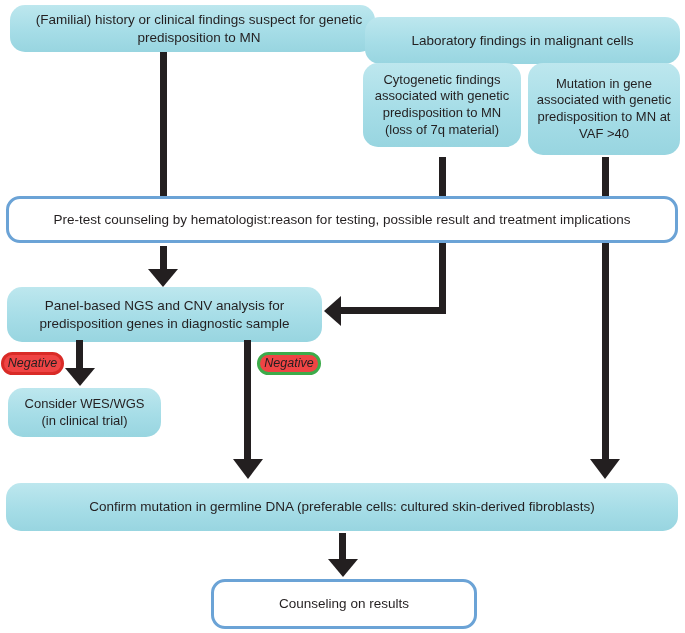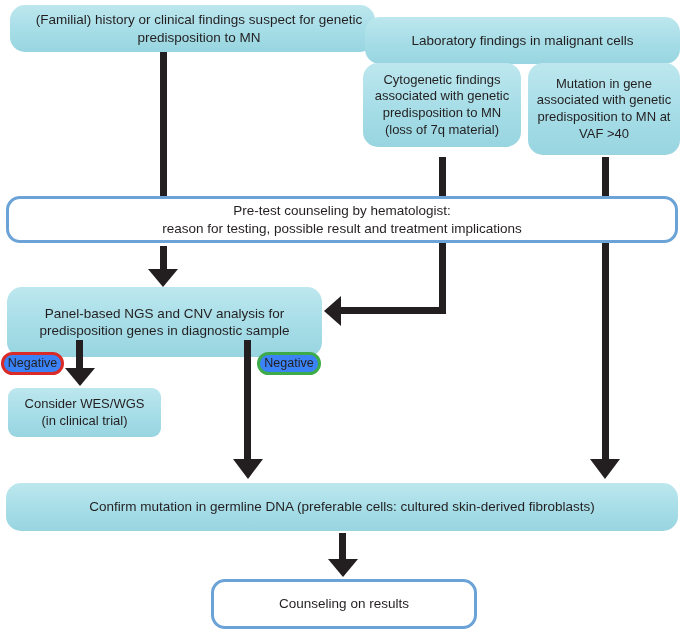--- a/index.html
+++ b/index.html
@@ -14,23 +14,23 @@
   }
   .cyan {
     background:linear-gradient(180deg,#bde7ee 0%,#a6dde7 55%,#98d5e0 100%);
     border-radius:15px; font-size:13.5px;
   }
   .outlined {
     background:#ffffff; border:3.5px solid #6ba3d6; border-radius:14px;
     font-size:13.5px;
   }
   .pill {
-    position:absolute; box-sizing:border-box; background:#3b82f6;
+    position:absolute; box-sizing:border-box; background:#ef4444;
     border-radius:12px; display:flex; align-items:center; justify-content:center;
-    font-size:12.5px; line-height:1;
+    font-size:12.5px; line-height:1;font-style:italic;
   }
   .shaft { position:absolute; background:#231f20; }
   .head { position:absolute; width:0; height:0; }
   .head-down {
     border-left:15px solid transparent; border-right:15px solid transparent;
     border-top:18px solid #231f20;
   }
   .head-left {
     border-top:15px solid transparent; border-bottom:15px solid transparent;
     border-right:17px solid #231f20;
@@ -56,53 +56,53 @@
 
   <div class="node cyan pad" style="left:528px; top:63px; width:152px; height:92px; font-size:13px;">
     <span>Mutation in gene associated with genetic predisposition to MN at VAF &gt;40</span>
   </div>
 
   <div class="shaft" style="left:160px; top:52px; width:7px; height:144px;"></div>
 
   <div class="shaft" style="left:439px; top:157px; width:7px; height:39px;"></div>
   <div class="shaft" style="left:602px; top:157px; width:7px; height:39px;"></div>
 
-  <div class="node outlined" style="left:6px; top:196px; width:672px; height:47px; flex-direction:column;">
+  <div class="node outlined" style="left:6px; top:196px; width:672px; height:47px; flex-direction:row;">
     <span>Pre-test counseling by hematologist:</span>
     <span>reason for testing, possible result and treatment implications</span>
   </div>
 
   <div class="shaft" style="left:160px; top:246px; width:7px; height:25px;"></div>
   <div class="head head-down" style="left:148px; top:269px;"></div>
 
   <div class="shaft" style="left:439px; top:243px; width:7px; height:71px;"></div>
   <div class="shaft" style="left:338px; top:307px; width:108px; height:7px;"></div>
   <div class="head head-left" style="left:324px; top:296px;"></div>
 
   <div class="shaft" style="left:602px; top:243px; width:7px; height:217px;"></div>
   <div class="head head-down" style="left:590px; top:459px; border-top-width:20px;"></div>
 
-  <div class="node cyan pad" style="left:7px; top:287px; width:315px; height:70px;">
+  <div class="node cyan pad" style="left:7px; top:287px; width:315px; height:55px;">
     <span>Panel-based NGS and CNV analysis for predisposition genes in diagnostic sample</span>
   </div>
 
   <div class="pill" style="left:1px; top:352px; width:63px; height:23px; border:3px solid #d92b27;">
     <span>Negative</span>
   </div>
   <div class="pill" style="left:257px; top:352px; width:64px; height:23px; border:3px solid #3dab4a;">
     <span>Negative</span>
   </div>
 
   <div class="shaft" style="left:76px; top:340px; width:7px; height:29px;"></div>
   <div class="head head-down" style="left:65px; top:368px;"></div>
 
   <div class="shaft" style="left:244px; top:340px; width:7px; height:120px;"></div>
   <div class="head head-down" style="left:233px; top:459px; border-top-width:20px;"></div>
 
-  <div class="node cyan pad" style="left:8px; top:388px; width:153px; height:49px; font-size:13px;border-radius:9px;">
+  <div class="node cyan pad" style="left:8px; top:388px; width:153px; height:49px; font-size:13px;">
     <span>Consider WES/WGS (in clinical trial)</span>
   </div>
 
   <div class="node cyan pad" style="left:6px; top:483px; width:672px; height:48px;">
     <span>Confirm mutation in germline DNA (preferable cells: cultured skin-derived fibroblasts)</span>
   </div>
 
   <div class="shaft" style="left:339px; top:533px; width:7px; height:27px;"></div>
   <div class="head head-down" style="left:328px; top:559px;"></div>
 

